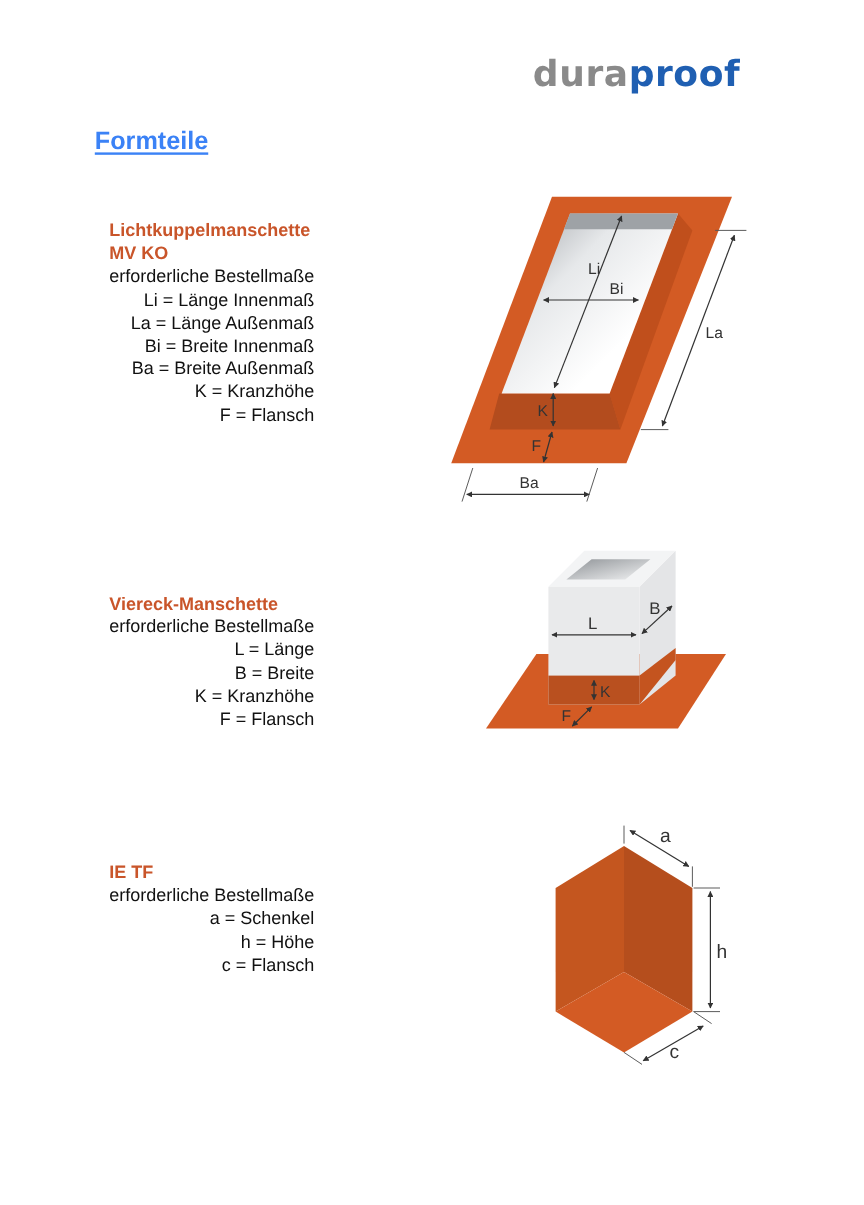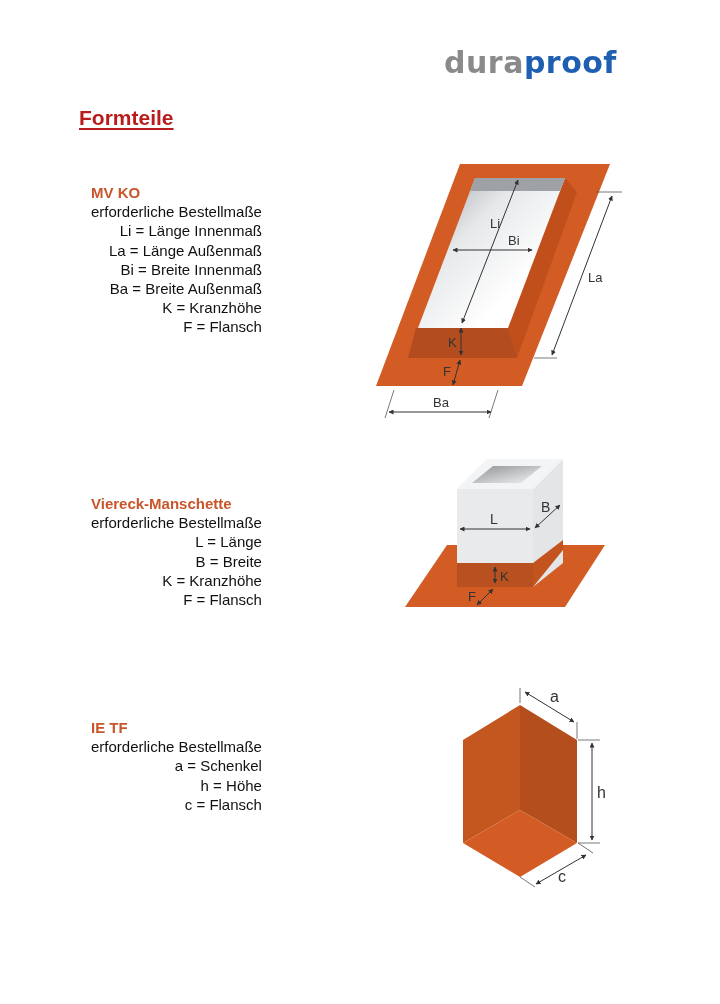--- a/index.html
+++ b/index.html
@@ -3,37 +3,38 @@
   <meta charset="utf-8">
   <style>
     html, body { margin: 0; padding: 0; background: #ffffff; }
     body { width: 720px; height: 1004px; position: relative; overflow: hidden;
            font-family: "Liberation Sans", sans-serif; color: #111; }
     .logo { position: absolute; left: 444px; top: 48px; font-family: "DejaVu Sans", sans-serif;
             font-weight: bold; font-size: 30px; letter-spacing: 0.5px; line-height: 1; }
     .logo .dura { color: #8a8a8a; }
     .logo .proof { color: #1f5fb2; }
     .page-title { position: absolute; left: 79px; top: 106px; font-size: 21px; font-weight: bold;
-                  color: #b91c1c; text-decoration: underline; text-underline-offset: 3px; }
+                  color: #3b82f6; text-decoration: underline; text-underline-offset: 3px; }
     .block { position: absolute; left: 91px; font-size: 15px; line-height: 19.2px; }
     .block .name { color: #c9552a; font-weight: bold; }
     .block .line { color: #111; text-align: right; }
     .figure { position: absolute; }
     svg text { font-family: "Liberation Sans", sans-serif; }
   </style>
 </head>
 <body>
 
 <div class="logo">
   <span class="dura">dura</span><span class="proof">proof</span>
 </div>
 
 <div class="page-title">Formteile</div>
 
 <div class="block" style="top:183px;">
+  <div class="name">Lichtkuppelmanschette</div>
   <div class="name">MV KO</div>
   <div class="line">erforderliche Bestellmaße</div>
   <div class="line">Li = Länge Innenmaß</div>
   <div class="line">La = Länge Außenmaß</div>
   <div class="line">Bi = Breite Innenmaß</div>
   <div class="line">Ba = Breite Außenmaß</div>
   <div class="line">K = Kranzhöhe</div>
   <div class="line">F = Flansch</div>
 </div>
 

